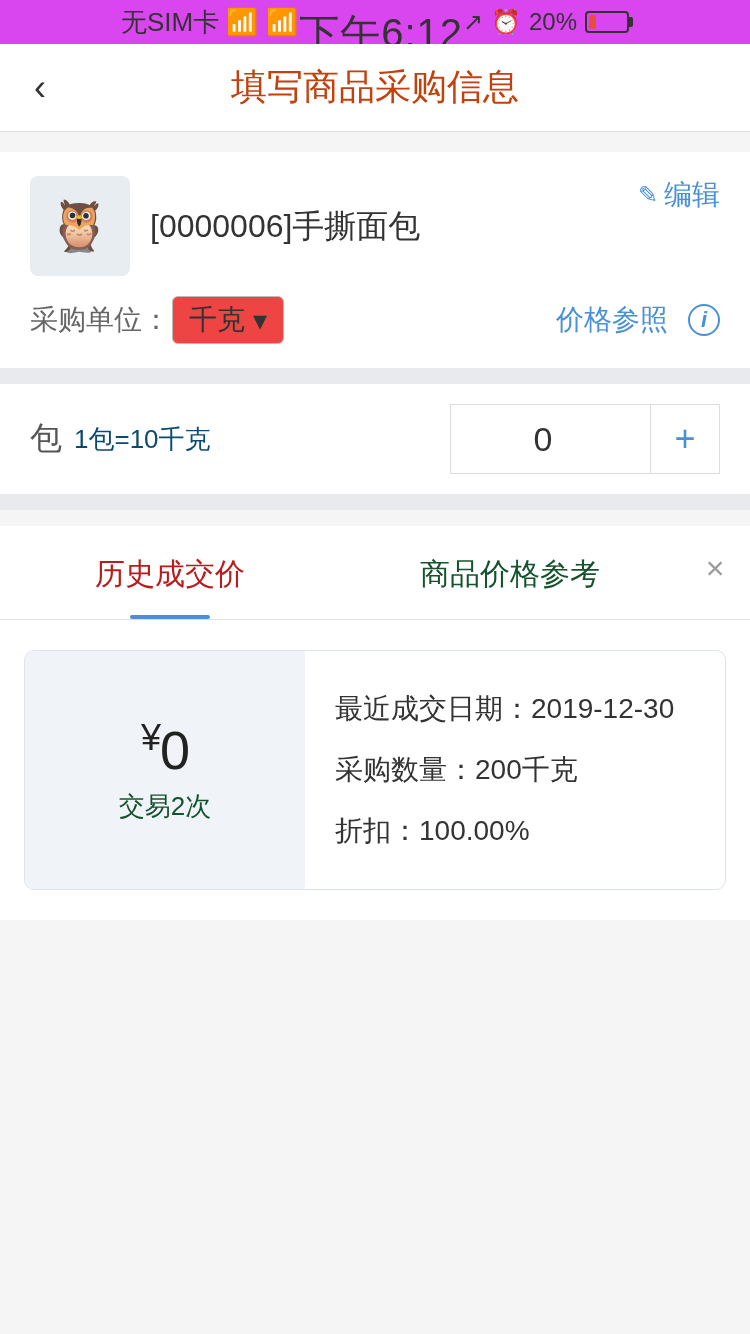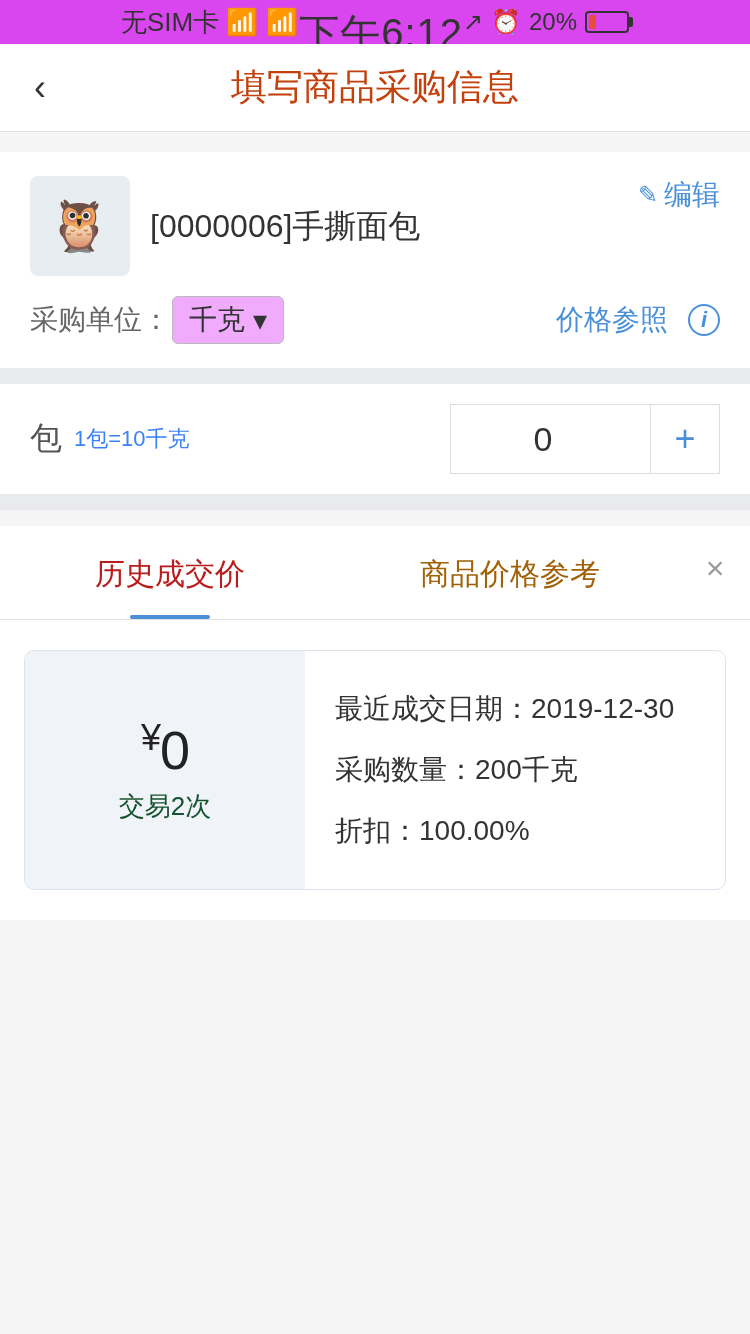--- a/index.html
+++ b/index.html
@@ -160,21 +160,21 @@
       display: flex;
       align-items: center;
       gap: 2px;
     }
     .unit-select {
       border: 1px solid #bbb;
       border-radius: 6px;
       padding: 4px 16px;
       font-size: 28px;
       color: #333;
-      background: #f0abfc;
+      background: #ef4444;
       display: flex;
       align-items: center;
       gap: 8px;
     }
     .price-ref {
       color: #4a90d9;
       font-size: 28px;
       display: flex;
       align-items: center;
       gap: 20px;
@@ -210,22 +210,22 @@
     .quantity-label {
       display: flex;
       align-items: center;
       gap: 12px;
     }
     .qty-icon {
       font-size: 32px;
       color: #555;
     }
     .qty-unit-desc {
-      font-size: 22px;
-      color: #3b82f6;
+      font-size: 26px;
+      color: #0c4a6e;
     }
     .quantity-input-group {
       display: flex;
       align-items: center;
       gap: 0;
     }
     .qty-input {
       width: 200px;
       height: 70px;
       border: 1px solid #ddd;
@@ -258,21 +258,21 @@
       display: flex;
       align-items: center;
       border-bottom: 1px solid #e0e0e0;
       position: relative;
     }
     .tab-item {
       flex: 1;
       text-align: center;
       padding: 28px 0 24px;
       font-size: 30px;
-      color: #a16207;
+      color: #14532d;
       position: relative;
       cursor: pointer;
     }
     .tab-item.active {
       color: #b91c1c;
     }
     .tab-item.active::after {
       content: '';
       position: absolute;
       bottom: 0;

